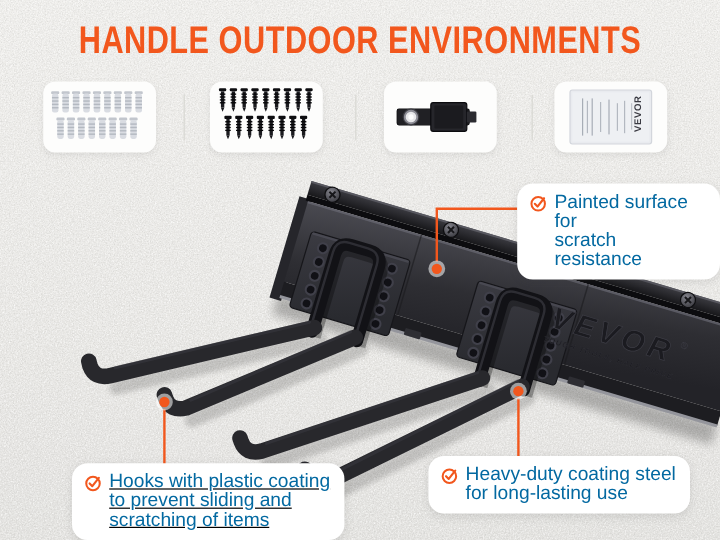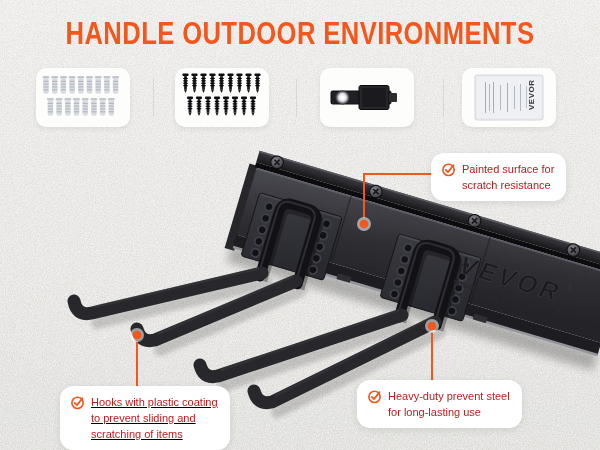--- a/index.html
+++ b/index.html
@@ -9,21 +9,21 @@
   .title{position:absolute;left:0;top:15px;width:600px;text-align:center;margin:0;
          font-weight:bold;font-size:32px;line-height:36px;color:#F2571D;letter-spacing:0.5px;}
   .title span{display:inline-block;transform:scaleX(0.80);transform-origin:50% 50%;white-space:nowrap;}
   .tile{position:absolute;top:68px;width:94px;height:59px;background:#fdfdfc;border-radius:10px;
         box-shadow:0 2px 5px rgba(70,70,70,0.10);}
   .tile svg{display:block;width:94px;height:59px;}
   .divider{position:absolute;top:79px;width:1px;height:38px;background:#d8d7d3;}
   .product-svg{position:absolute;left:0;top:0;}
   .callout{position:absolute;display:flex;gap:6px;align-items:flex-start;background:#ffffff;
            border-radius:13px;padding:8px 12px 8px 10px;box-shadow:0 2px 7px rgba(60,60,60,0.13);}
-  .callout p{margin:0;font-size:11px;line-height:16px;color:#b91c1c;white-space:pre-line;}
+  .callout p{margin:0;font-size:16px;line-height:16px;color:#0369a1;white-space:pre-line;}
   .check{flex:0 0 auto;margin-top:1px;}
   .co-painted{left:431px;top:153px;}
   .co-hooks{left:60px;top:386px;text-decoration:underline;}
   .co-steel{left:357px;top:380px;}
 </style>
 </head>
 <body>
 
 <div class="stage">
 
@@ -297,17 +297,17 @@
     <p>Hooks with plastic coating
 to prevent sliding and
 scratching of items</p>
   </div>
 
   <div class="callout co-steel">
     <svg class="check" width="15" height="15" viewBox="0 0 16 16">
       <circle cx="8" cy="8.4" r="6" fill="none" stroke="#F2571D" stroke-width="1.8"></circle>
       <path d="M5,8.4 L7.4,10.8 L13.2,3.4" fill="none" stroke="#F2571D" stroke-width="1.9" stroke-linecap="round" stroke-linejoin="round"></path>
     </svg>
-    <p>Heavy-duty prevent steel
+    <p>Heavy-duty coating steel
 for long-lasting use</p>
   </div>
 
 </div>
 
 </body></html>

